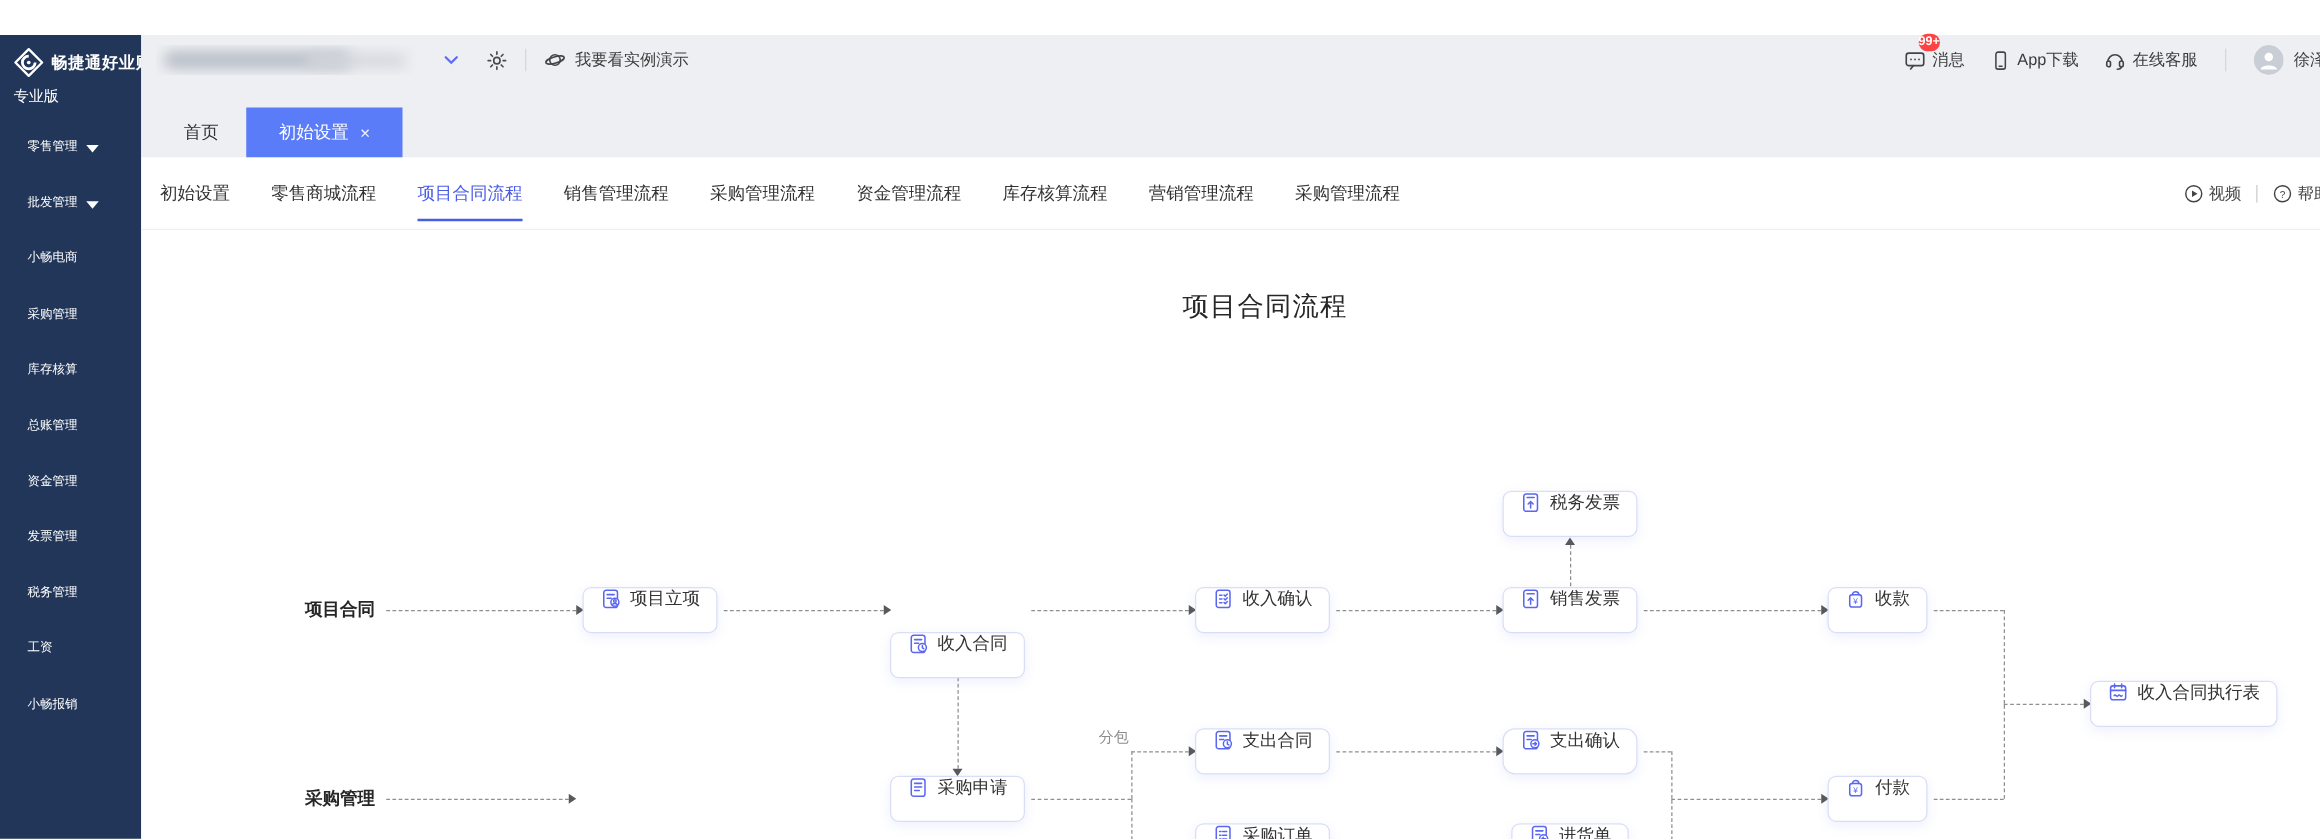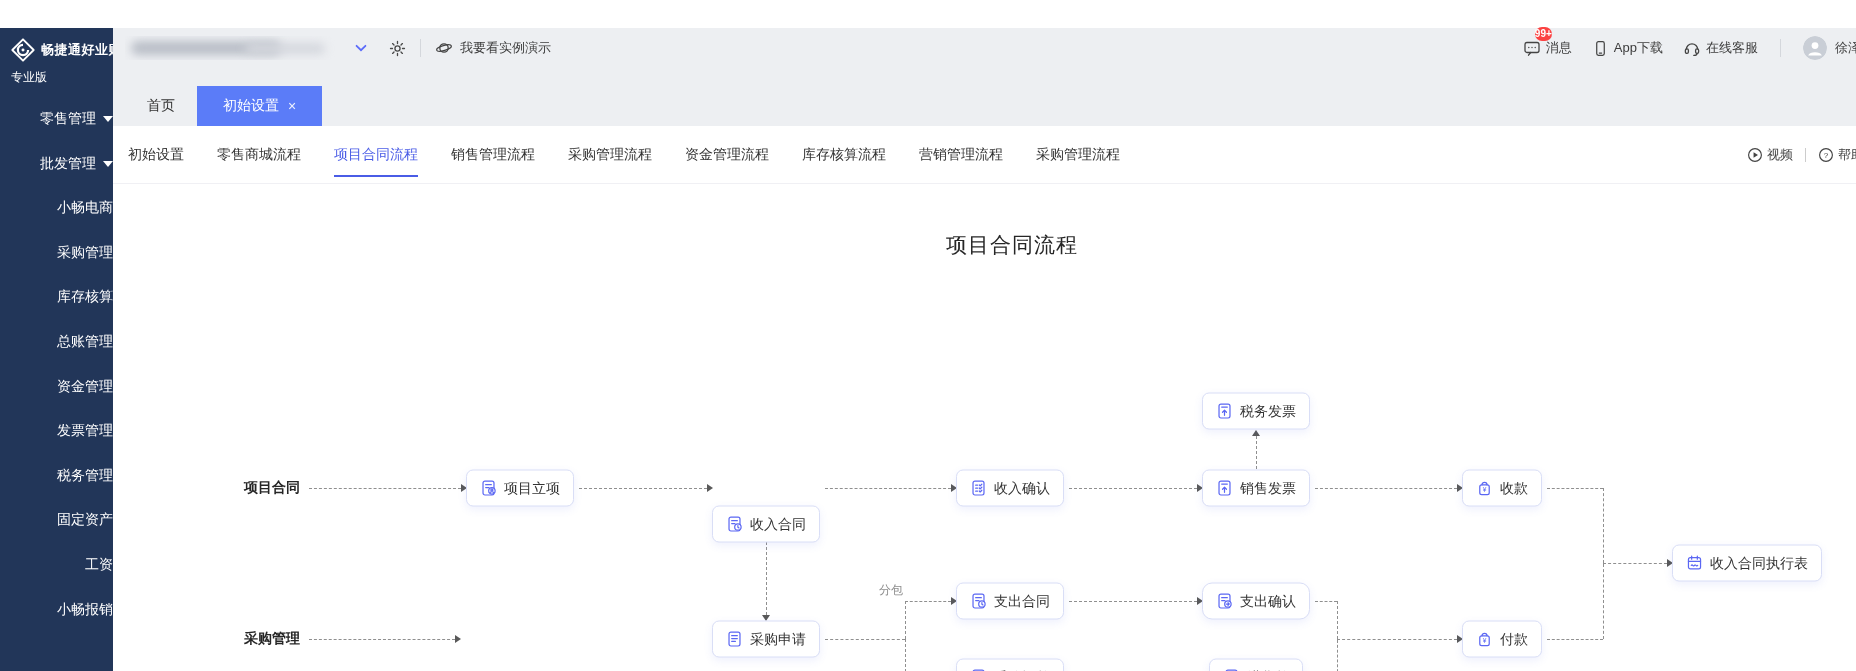--- a/index.html
+++ b/index.html
@@ -9,22 +9,22 @@
   
   .top-strip { position:absolute; left:0; top:0; width:1856px; height:28px; background:#fff; }
 
   
   .sidebar { position:absolute; left:0; top:28px; width:113px; height:643px;
     background:#223659; color:#fff; overflow:hidden; }
   .logo-row { display:flex; align-items:center; gap:5px; padding:9px 4px 0 10px; }
   .logo-title { font-size:13px; font-weight:bold; white-space:nowrap; letter-spacing:.5px; }
   .edition { font-size:12px; padding:6px 0 0 11px; color:#fff; }
   .menu { margin-top:10px; }
-  .menu-item { height:44.6px; line-height:44.6px; padding-left:22px; font-size:14px;
-    color:#fff; cursor:pointer; white-space:nowrap; display:flex; align-items:center; gap:7px;justify-content:flex-end; }
+  .menu-item { height:44.6px; line-height:44.6px; padding-left:22px; font-size:10px;
+    color:#fff; cursor:pointer; white-space:nowrap; display:flex; align-items:center; gap:7px; }
   .menu-item .caret { width:0; height:0; border-left:5px solid transparent;
     border-right:5px solid transparent; border-top:6px solid #fff; margin-top:2px; }
 
   
   .topbar { position:absolute; left:113px; top:28px; width:1743px; height:40px;
     background:#edeff2; display:flex; align-items:center; font-size:13px; color:#3c3c3c; }
   .blur-wrap { position:relative; width:218px; height:24px; margin-left:12px; overflow:hidden; }
   .blur-wrap .b1 { position:absolute; left:6px; top:5px; width:150px; height:14px;
     background:#b9bec7; border-radius:7px; filter:blur(5px); }
   .blur-wrap .b2 { position:absolute; left:120px; top:7px; width:80px; height:11px;
@@ -60,21 +60,21 @@
     color:#444; margin-right:-8px; }
   .nav-right .grp { display:flex; align-items:center; gap:4px; cursor:pointer; }
   .nav-right .sep { width:1px; height:14px; background:#ccc; margin:0 4px; }
 
   
   .flow { position:absolute; left:0; top:58px; width:1743px; height:487px; }
   .flow-title { position:absolute; left:899px; top:47px; transform:translateX(-50%);
     font-size:21px; color:#262626; font-weight:500; letter-spacing:1px; }
   .flow-label { position:absolute; transform:translate(-50%,-50%); font-size:14px;
     color:#262626; font-weight:600; white-space:nowrap; }
-  .node { position:absolute; transform:translate(-50%,-50%); display:flex; align-items:center;
+  .node { position:absolute; transform:translate(-50%,-50%); display:flex; 
     gap:7px; background:#fff; border:1px solid #d9def6; border-radius:7px; height:37px;
     padding:0 13px; font-size:14px; color:#333; white-space:nowrap; cursor:pointer;
     box-shadow:0 3px 9px rgba(90,110,240,.10); }
   .node-icon { display:inline-flex; }
   .edge-label { position:absolute; transform:translate(-50%,-50%); font-size:12px;
     color:#8c8c8c; white-space:nowrap; }
   .seg-h { position:absolute; border-top:1px dashed #8f8f8f; height:0; }
   .seg-v { position:absolute; border-left:1px dashed #8f8f8f; width:0; }
   .arr { position:absolute; width:0; height:0; }
   .arr-right { border-top:4px solid transparent; border-bottom:4px solid transparent;
@@ -123,23 +123,20 @@
         <span>总账管理</span>
       </div>
       <div class="menu-item">
         <span>资金管理</span>
       </div>
       <div class="menu-item">
         <span>发票管理</span>
       </div>
       <div class="menu-item">
         <span>税务管理</span>
-      </div>
-      <div class="menu-item">
-        <span>固定资产</span>
       </div>
       <div class="menu-item">
         <span>工资</span>
       </div>
       <div class="menu-item">
         <span>小畅报销</span>
       </div>
     </div>
 </div>
 

